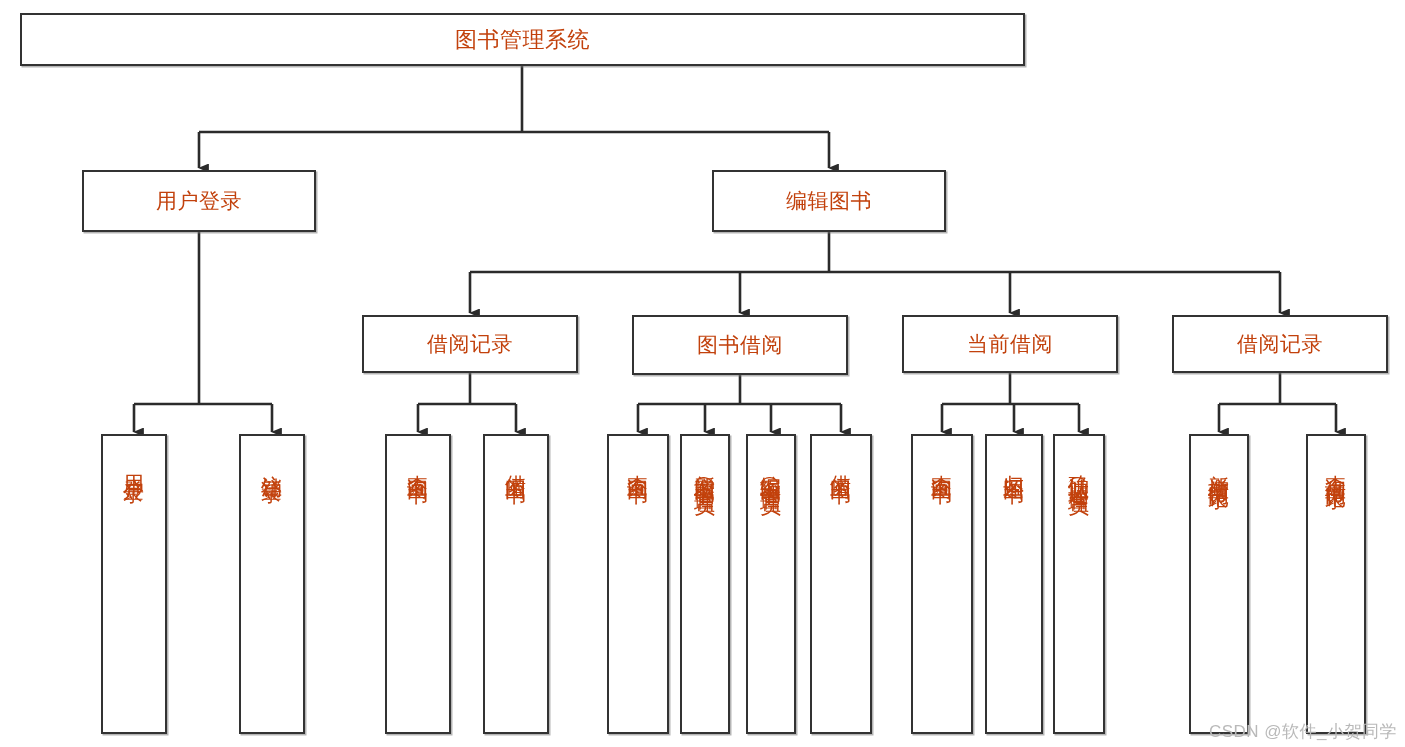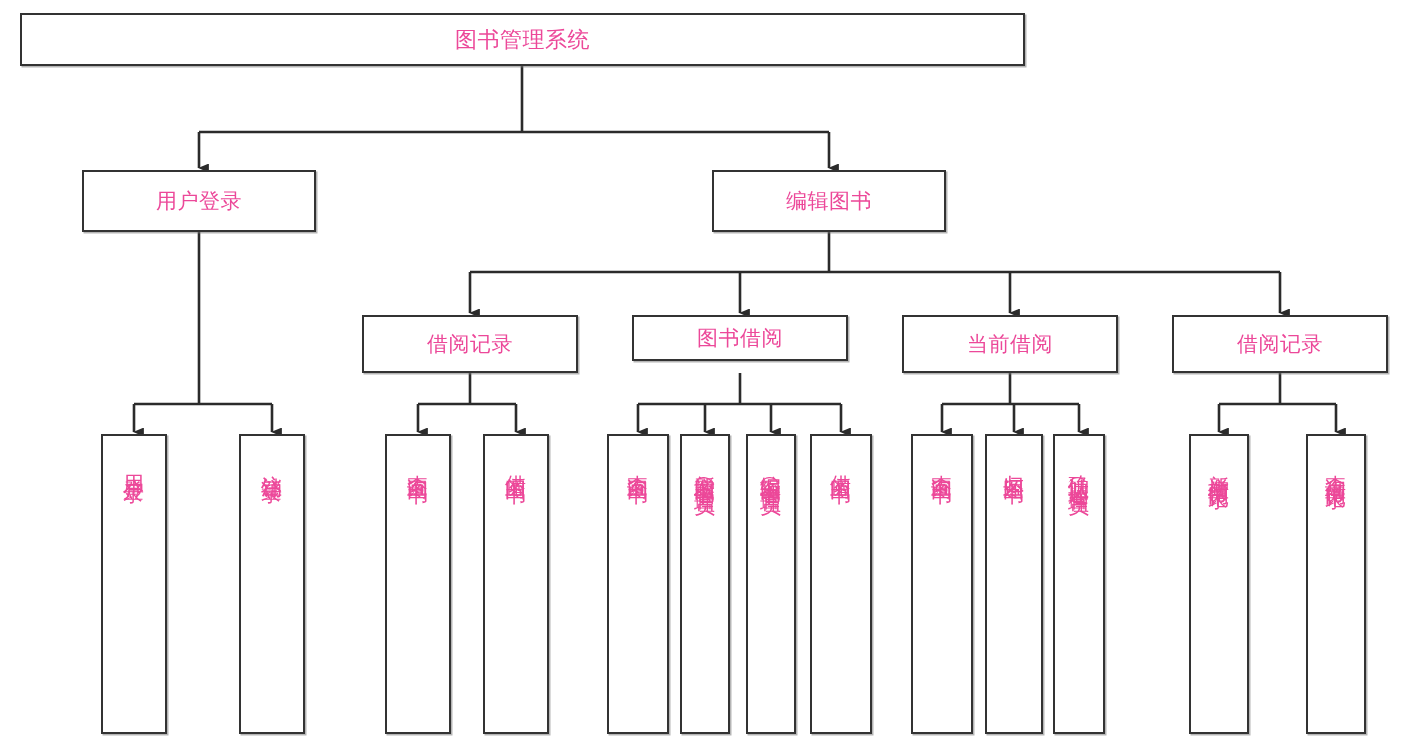--- a/index.html
+++ b/index.html
@@ -26,21 +26,21 @@
   }
   .node {
     position: absolute;
     box-sizing: border-box;
     background: #ffffff;
     border: 2.5px solid #333333;
     box-shadow: 1.5px 1.5px 0 rgba(120,120,120,0.55);
     display: flex;
     align-items: center;
     justify-content: center;
-    color: #ec4899;
+    color: #c2410c;
   }
   .node .label {
     display: block;
     text-align: center;
     line-height: 1.06;
     letter-spacing: 0.5px;
   }
   .node.horiz .label {
     font-size: 21px;
     writing-mode: horizontal-tb;
@@ -124,21 +124,21 @@
       </div>
       <div class="node horiz" style="left: 82px; top: 170px; width: 234px; height: 62px;">
         <span class="label">用户登录</span>
       </div>
       <div class="node horiz" style="left: 712px; top: 170px; width: 234px; height: 62px;">
         <span class="label">编辑图书</span>
       </div>
       <div class="node horiz" style="left: 362px; top: 315px; width: 216px; height: 58px;">
         <span class="label">借阅记录</span>
       </div>
-      <div class="node horiz" style="left: 632px; top: 315px; width: 216px; height: 46px;">
+      <div class="node horiz" style="left: 632px; top: 315px; width: 216px; height: 60px;">
         <span class="label">图书借阅</span>
       </div>
       <div class="node horiz" style="left: 902px; top: 315px; width: 216px; height: 58px;">
         <span class="label">当前借阅</span>
       </div>
       <div class="node horiz" style="left: 1172px; top: 315px; width: 216px; height: 58px; justify-content: center;">
         <span class="label">借阅记录</span>
       </div>
       <div class="node vert" style="left: 101px; top: 434px; width: 66px; height: 300px;">
         <span class="label">用户登录</span>
@@ -174,13 +174,14 @@
         <span class="label">确认归还（管理员）</span>
       </div>
       <div class="node vert" style="left: 1189px; top: 434px; width: 60px; height: 300px;">
         <span class="label">新增借阅记录</span>
       </div>
       <div class="node vert" style="left: 1306px; top: 434px; width: 60px; height: 300px;">
         <span class="label">查询借阅记录</span>
       </div>
     </div>
 
+  <div id="watermark">CSDN @软件_小贺同学</div>
 </div>
 
 </body></html>

